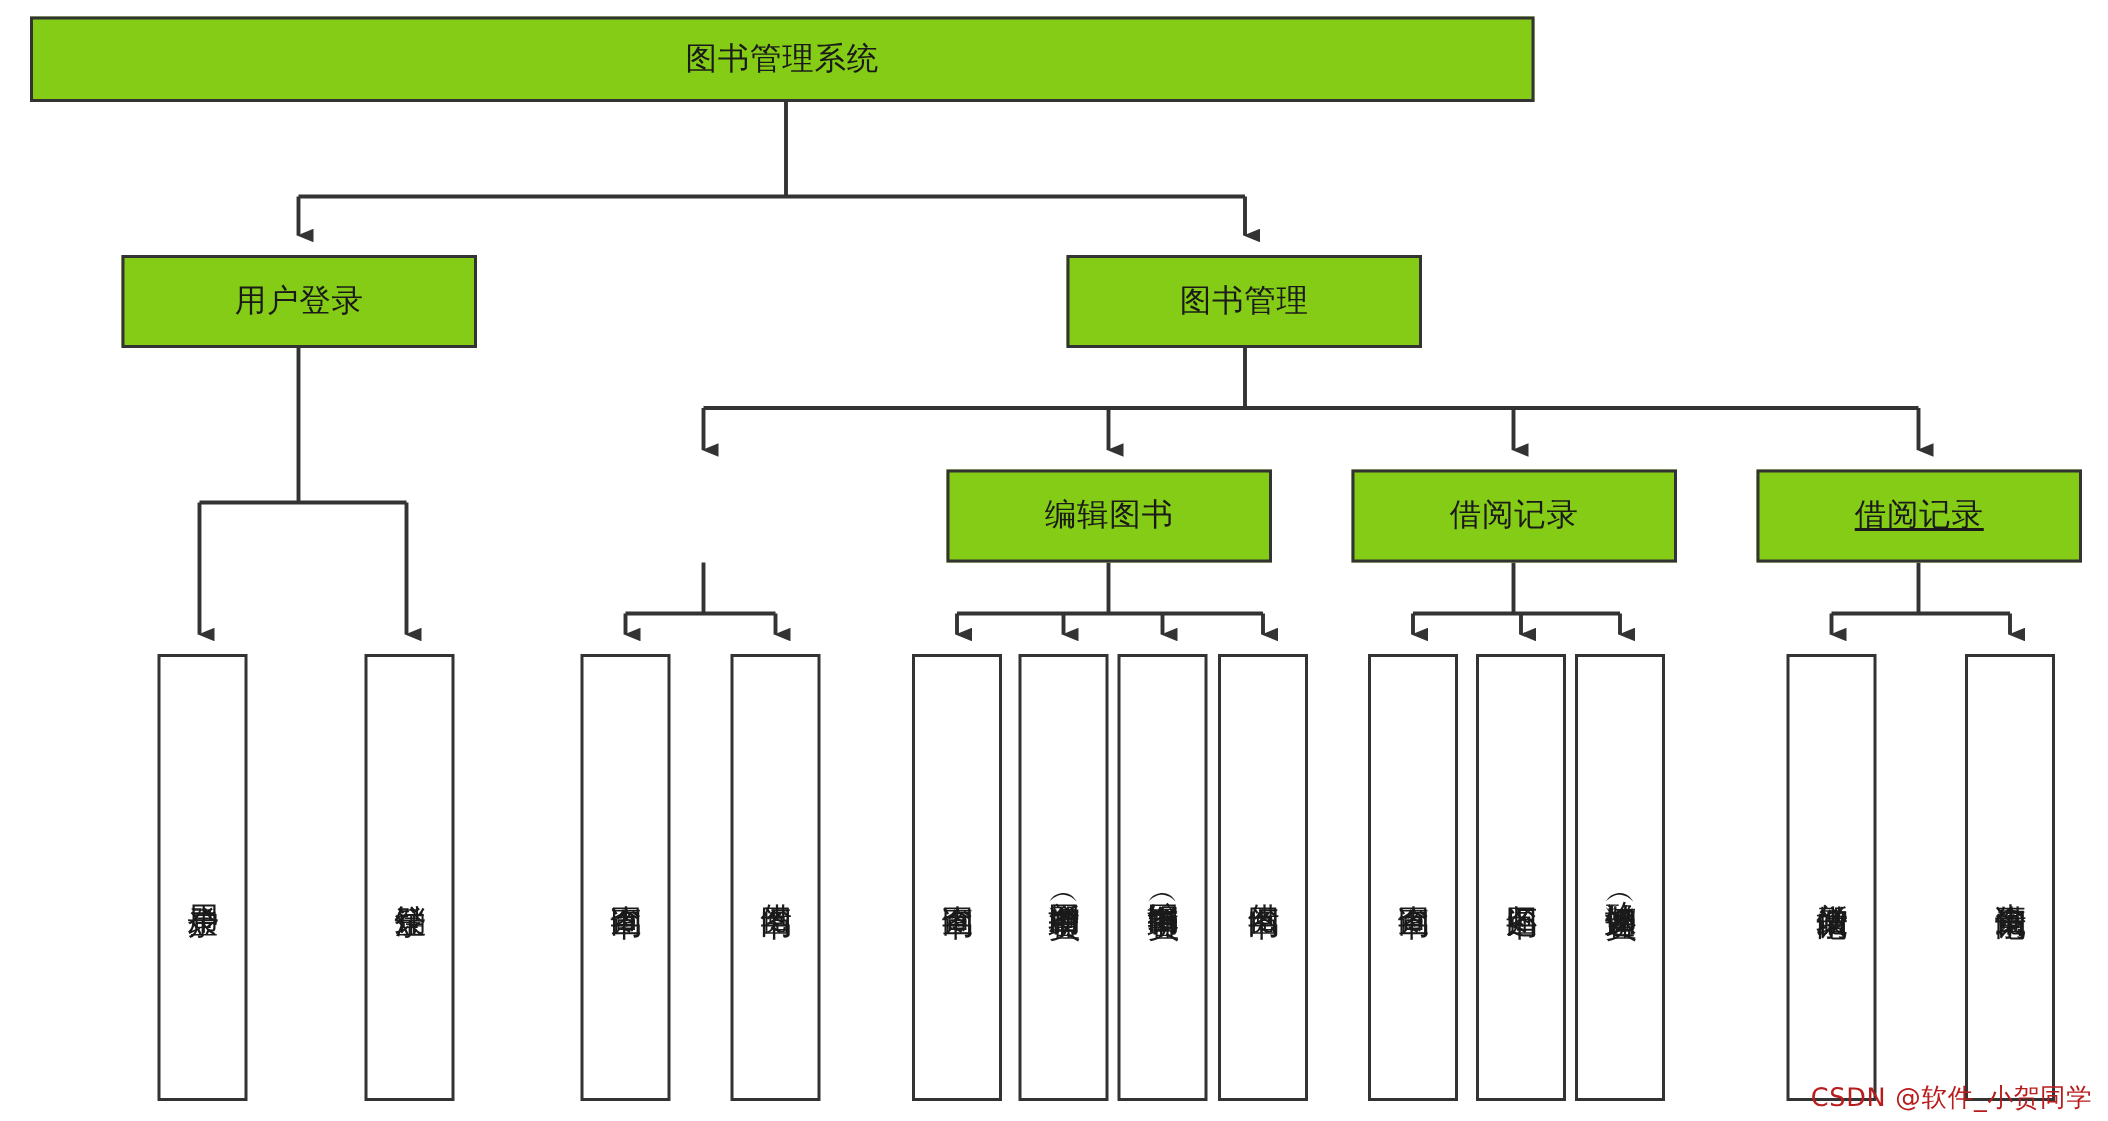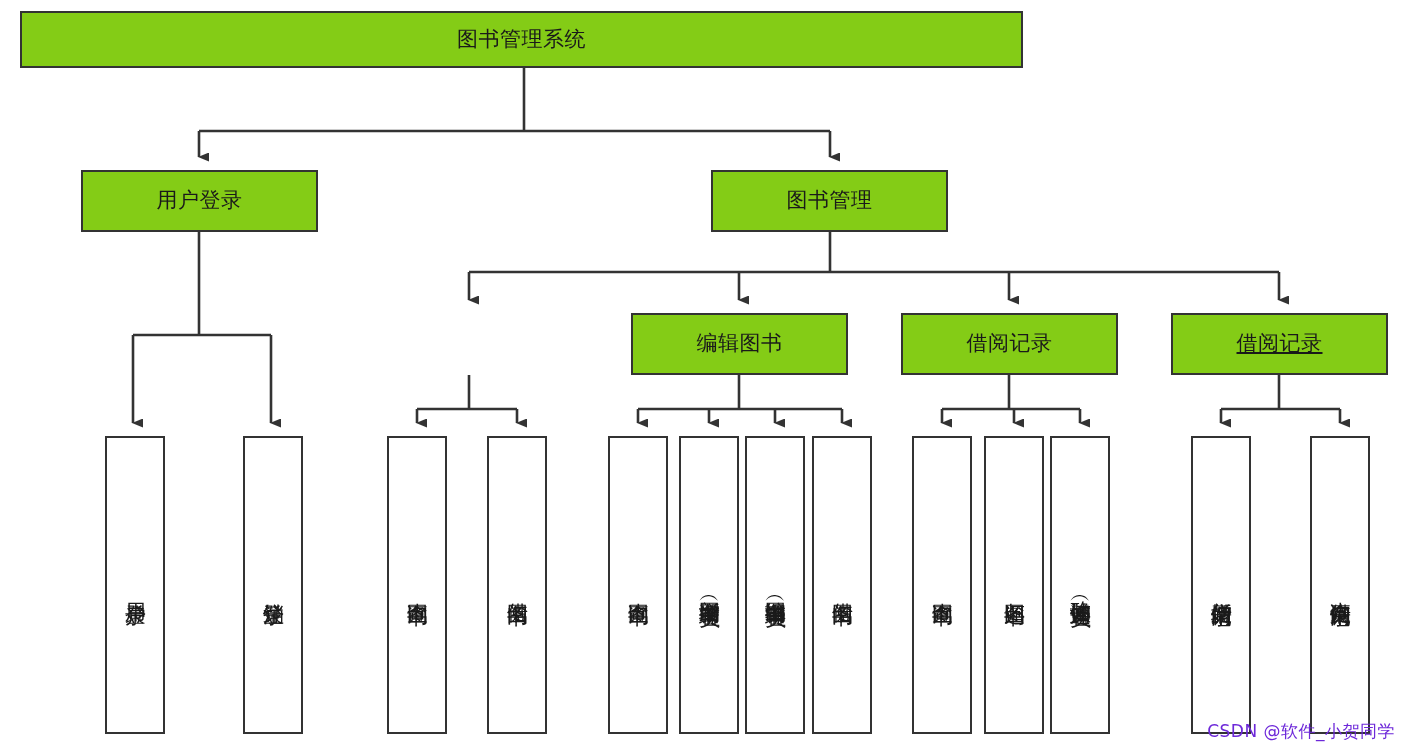--- a/index.html
+++ b/index.html
@@ -57,21 +57,21 @@
     align-items: center;
     justify-content: center;
     padding-top: 6px;
     color: #1a1a1a;
   }
   .watermark {
     position: absolute;
     right: 10px;
     bottom: 4px;
     font-size: 17px;
-    color: #6d28d9;
+    color: #b91c1c;
     white-space: nowrap;
     letter-spacing: 0.5px;
     pointer-events: none;
   }
 </style>
 </head>
 <body>
 
 <div id="canvas">
 

